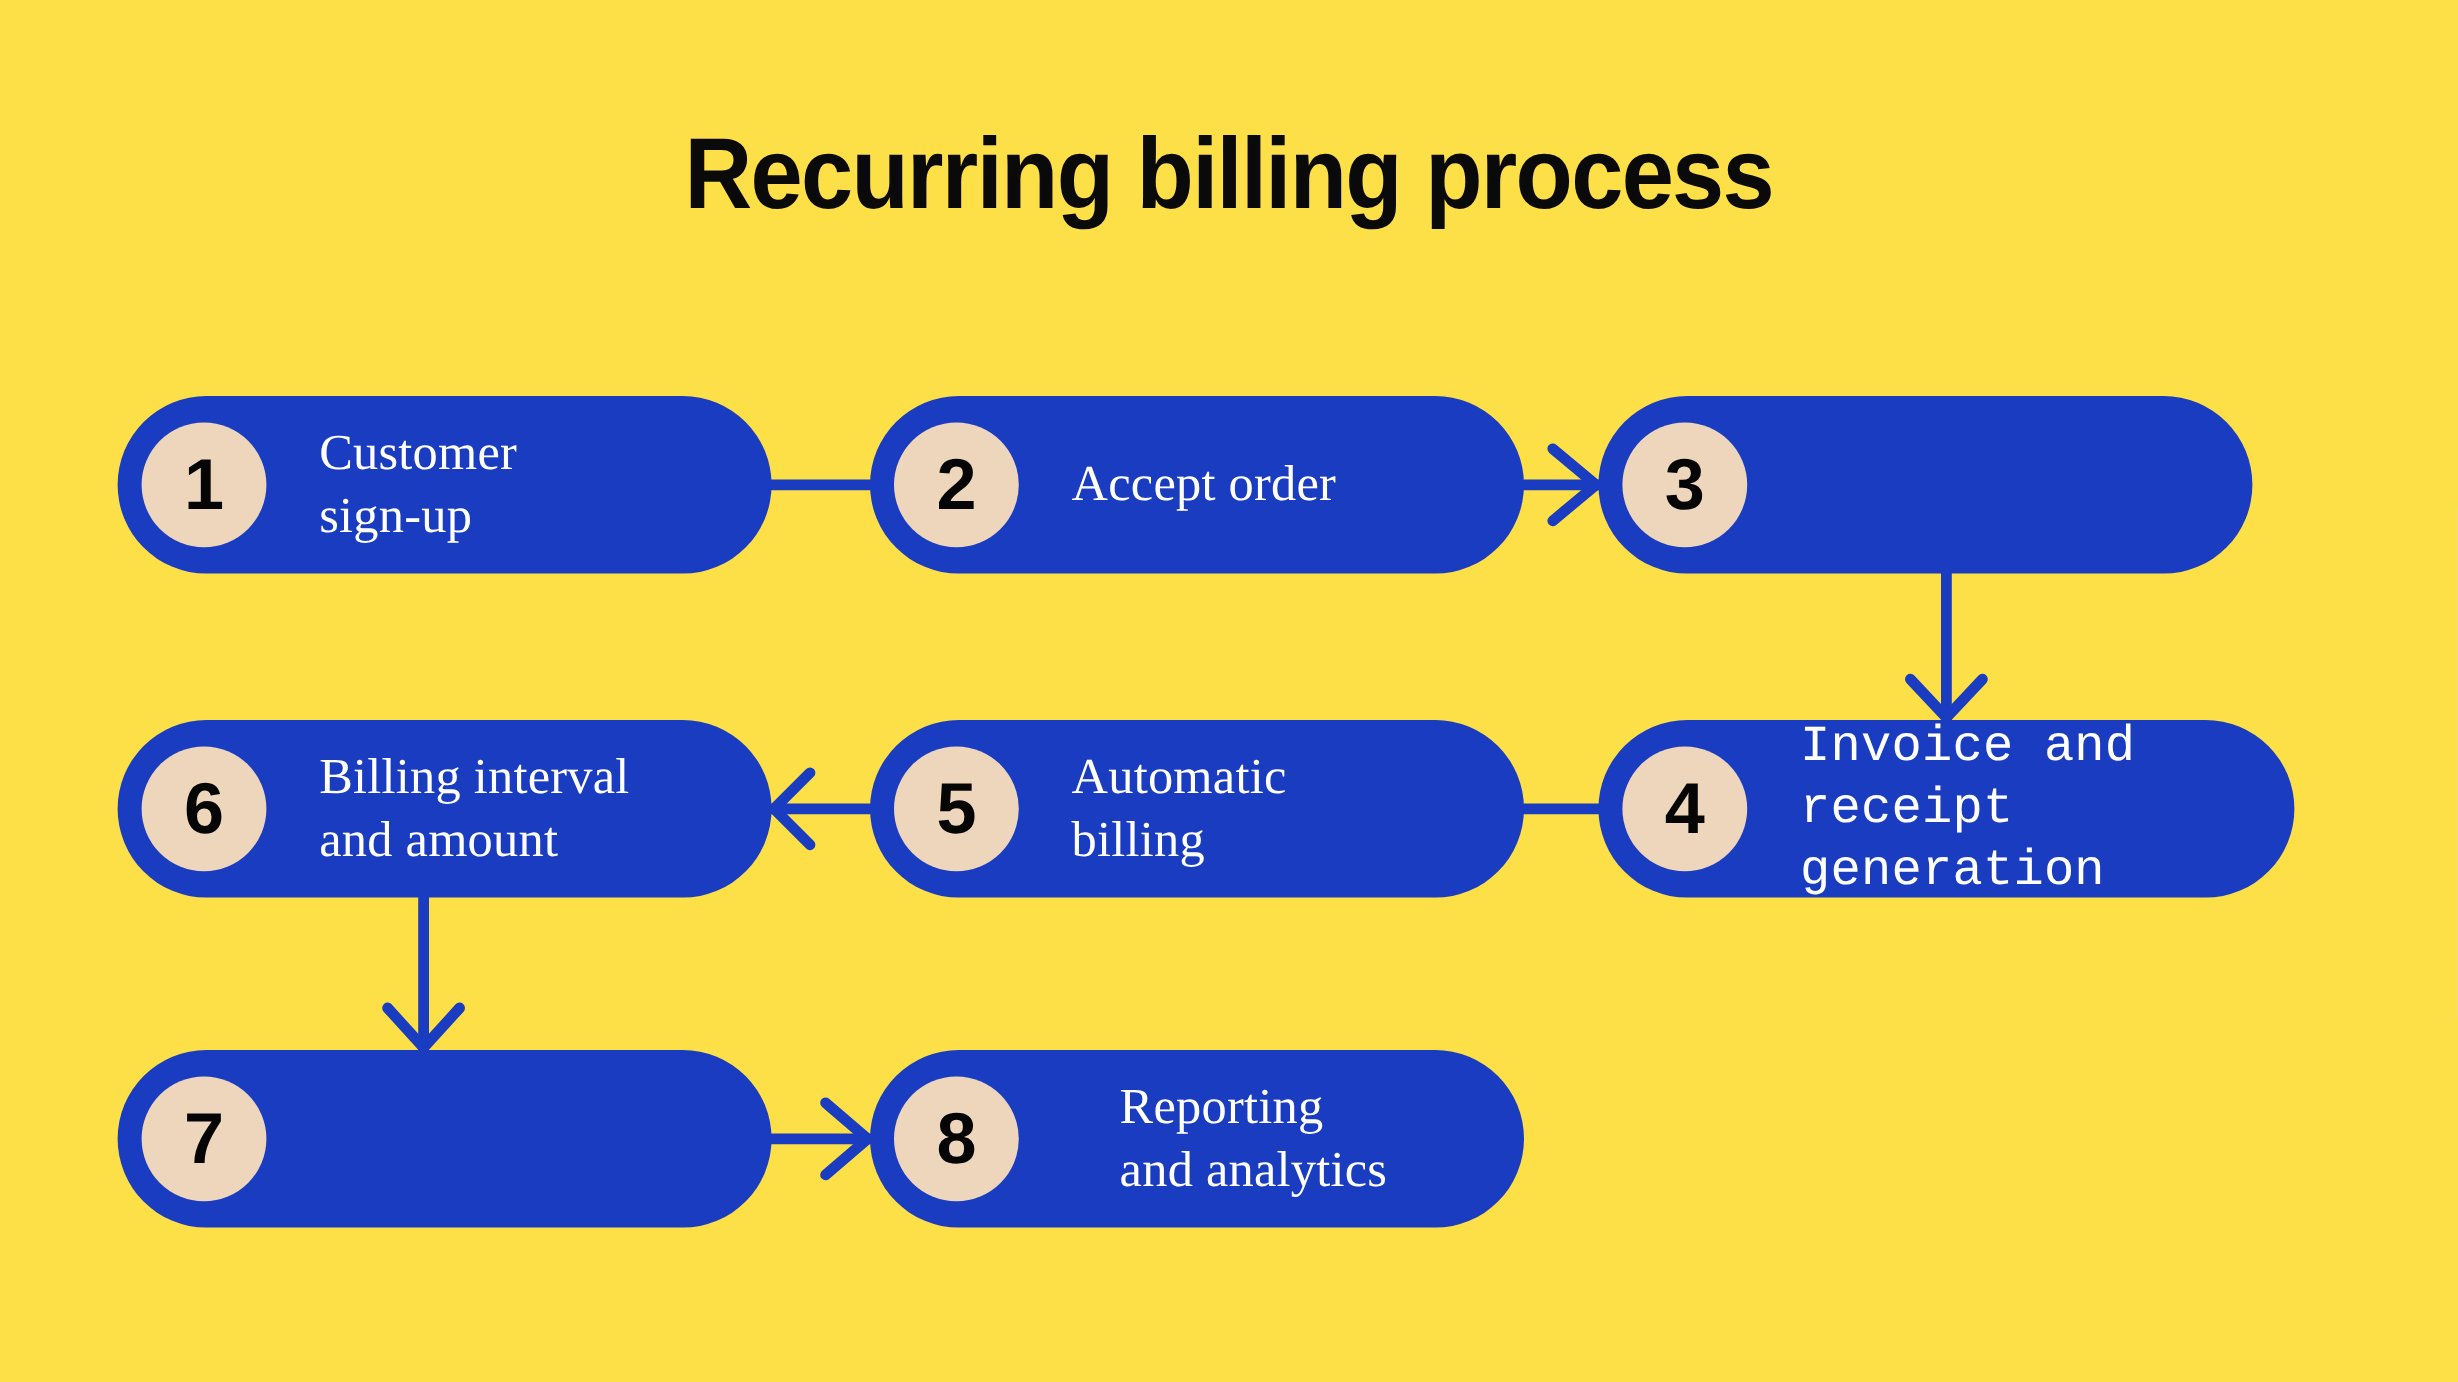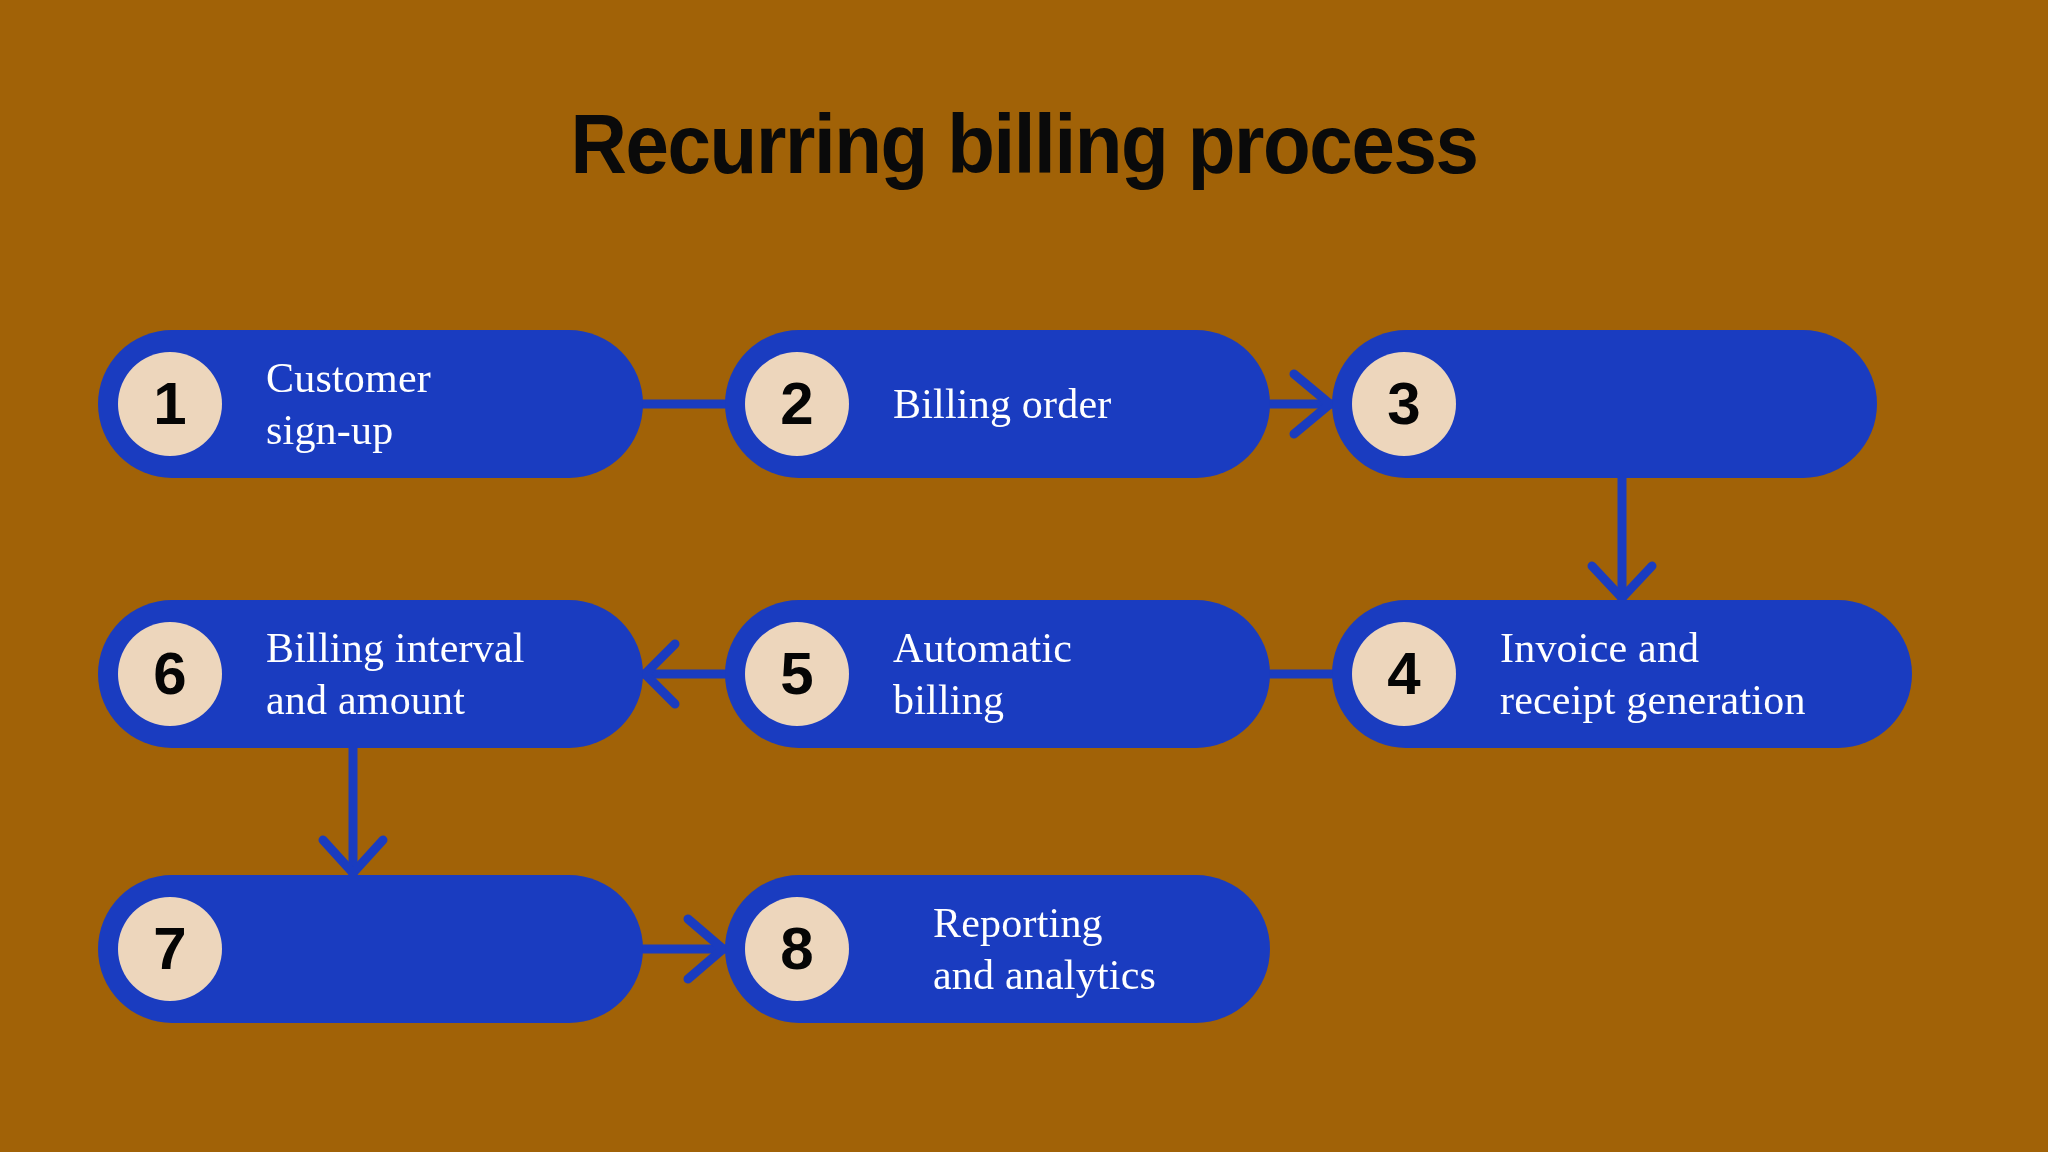--- a/index.html
+++ b/index.html
@@ -103,21 +103,21 @@
     stroke: #1A3CC0;
     stroke-width: 9;
     fill: none;
     stroke-linecap: round;
     stroke-linejoin: round;
   }
 </style>
 </head>
 <body style="background: rgb(237, 214, 188);">
 
-<div id="canvas" style="background: #a16207;">
+<div id="canvas" style="background: #fde047;">
 
   <div id="title" style="color: rgb(10, 10, 10);">Recurring billing process</div>
 
   <svg id="connectors" viewBox="0 0 2048 1152" width="2048" height="1152" xmlns="http://www.w3.org/2000/svg">
 
     <g>
       <line x1="643" y1="404" x2="725" y2="404" stroke="#1A3CC0"></line>
     </g>
 
     <g>
@@ -151,30 +151,30 @@
   </svg>
 
   <div class="pill" id="node-1" style="background: rgb(26, 60, 192);">
     <div class="badge" style="background: rgb(237, 214, 188);">1</div>
     <div class="label" style="color: rgb(255, 255, 255);">Customer
 sign-up</div>
   </div>
 
   <div class="pill" id="node-2" style="background: rgb(26, 60, 192);">
     <div class="badge" style="background: rgb(237, 214, 188);">2</div>
-    <div class="label" style="color: rgb(255, 255, 255);">Billing order</div>
+    <div class="label" style="color: rgb(255, 255, 255);">Accept order</div>
   </div>
 
   <div class="pill" id="node-3" style="background: rgb(26, 60, 192);">
     <div class="badge" style="background: rgb(237, 214, 188);">3</div>
   </div>
 
   <div class="pill" id="node-4" style="background: rgb(26, 60, 192);">
     <div class="badge" style="background: rgb(237, 214, 188);">4</div>
-    <div class="label" style="color: rgb(255, 255, 255);">Invoice and
+    <div class="label" style="color: rgb(255, 255, 255); font-family: Liberation Mono, monospace;">Invoice and
 receipt generation</div>
   </div>
 
   <div class="pill" id="node-5" style="background: rgb(26, 60, 192);">
     <div class="badge" style="background: rgb(237, 214, 188);">5</div>
     <div class="label" style="color: rgb(255, 255, 255);">Automatic
 billing</div>
   </div>
 
   <div class="pill" id="node-6" style="background: rgb(26, 60, 192);">

